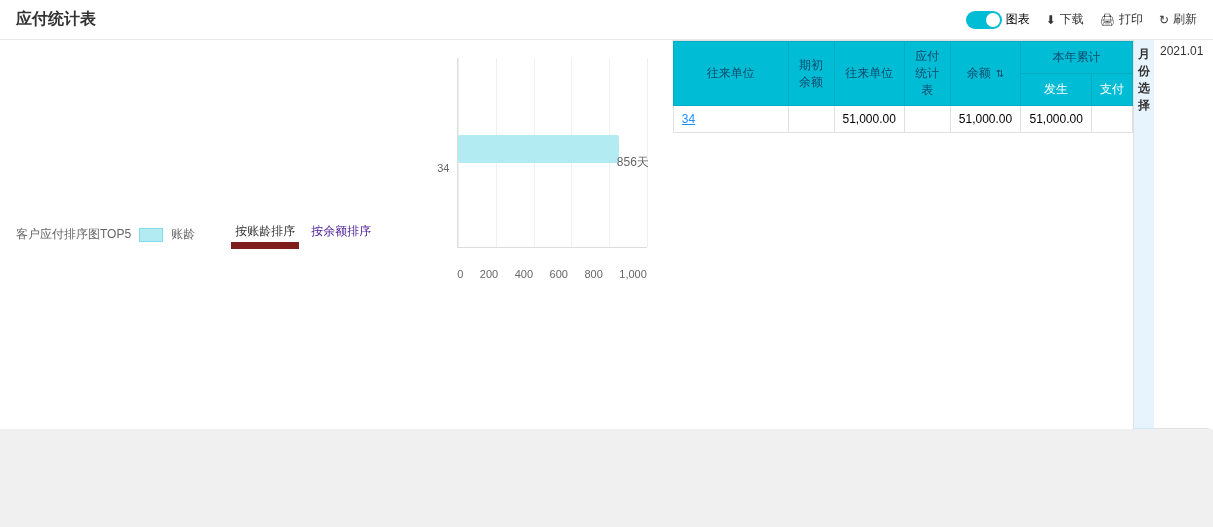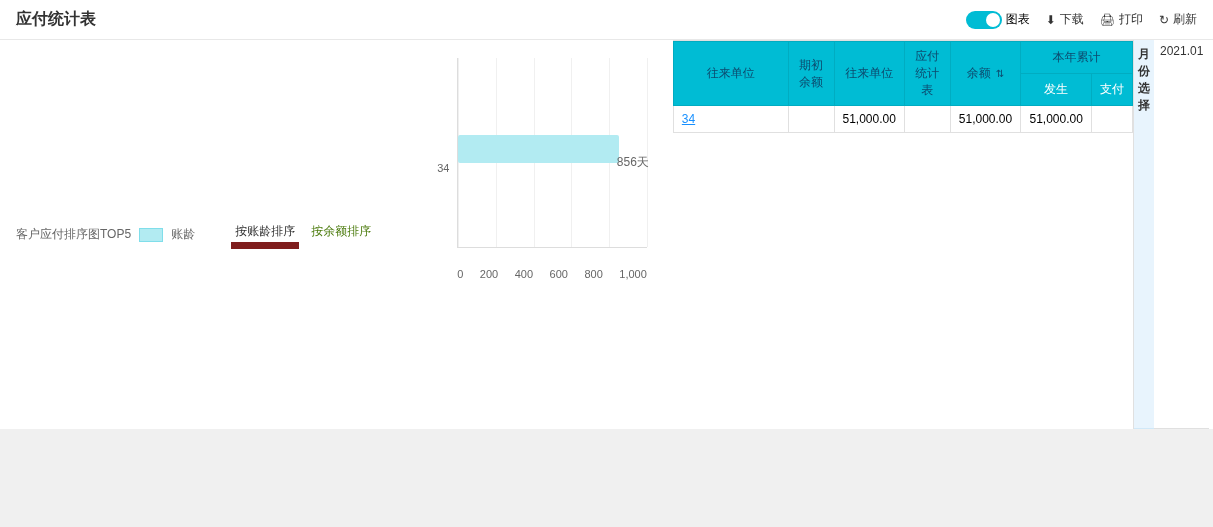--- a/index.html
+++ b/index.html
@@ -20,21 +20,21 @@
     .main-area { display: flex; flex: 1; overflow: hidden; }
     
     
     .chart-section { flex: 1; display: flex; flex-direction: row; overflow: hidden; }
     
     
     .chart-header { display: flex; align-items: center; justify-content: space-between; padding: 8px 16px; }
     .chart-legend { display: flex; align-items: center; gap: 8px; font-size: 12px; color: #666; }
     .legend-box { width: 24px; height: 14px; background: #b2ebf2; border: 1px solid #80deea; }
     .chart-sort { display: flex; gap: 8px; }
-    .sort-btn { font-size: 12px; color: #4d7c0f; cursor: pointer; padding: 2px 4px; }
+    .sort-btn { font-size: 12px; color: #4c1d95; cursor: pointer; padding: 2px 4px; }
     .sort-btn.active { color: #333; border-bottom: 7px solid #7f1d1d; margin-left: 36px; }
     
     
     .chart-canvas { flex: 1; padding: 8px 16px; position: relative; min-height: 280px; }
     
     
     .table-section { border-top: 1px solid #e0e0e0; }
     .table-wrapper { overflow: auto; }
     table { width: 100%; border-collapse: collapse; }
     .table-header-row th { background: #00bcd4; color: #0c4a6e; padding: 6px 8px; font-size: 12px; font-weight: normal; border: 1px solid #00acc1; font-family: Liberation Serif, serif; }

